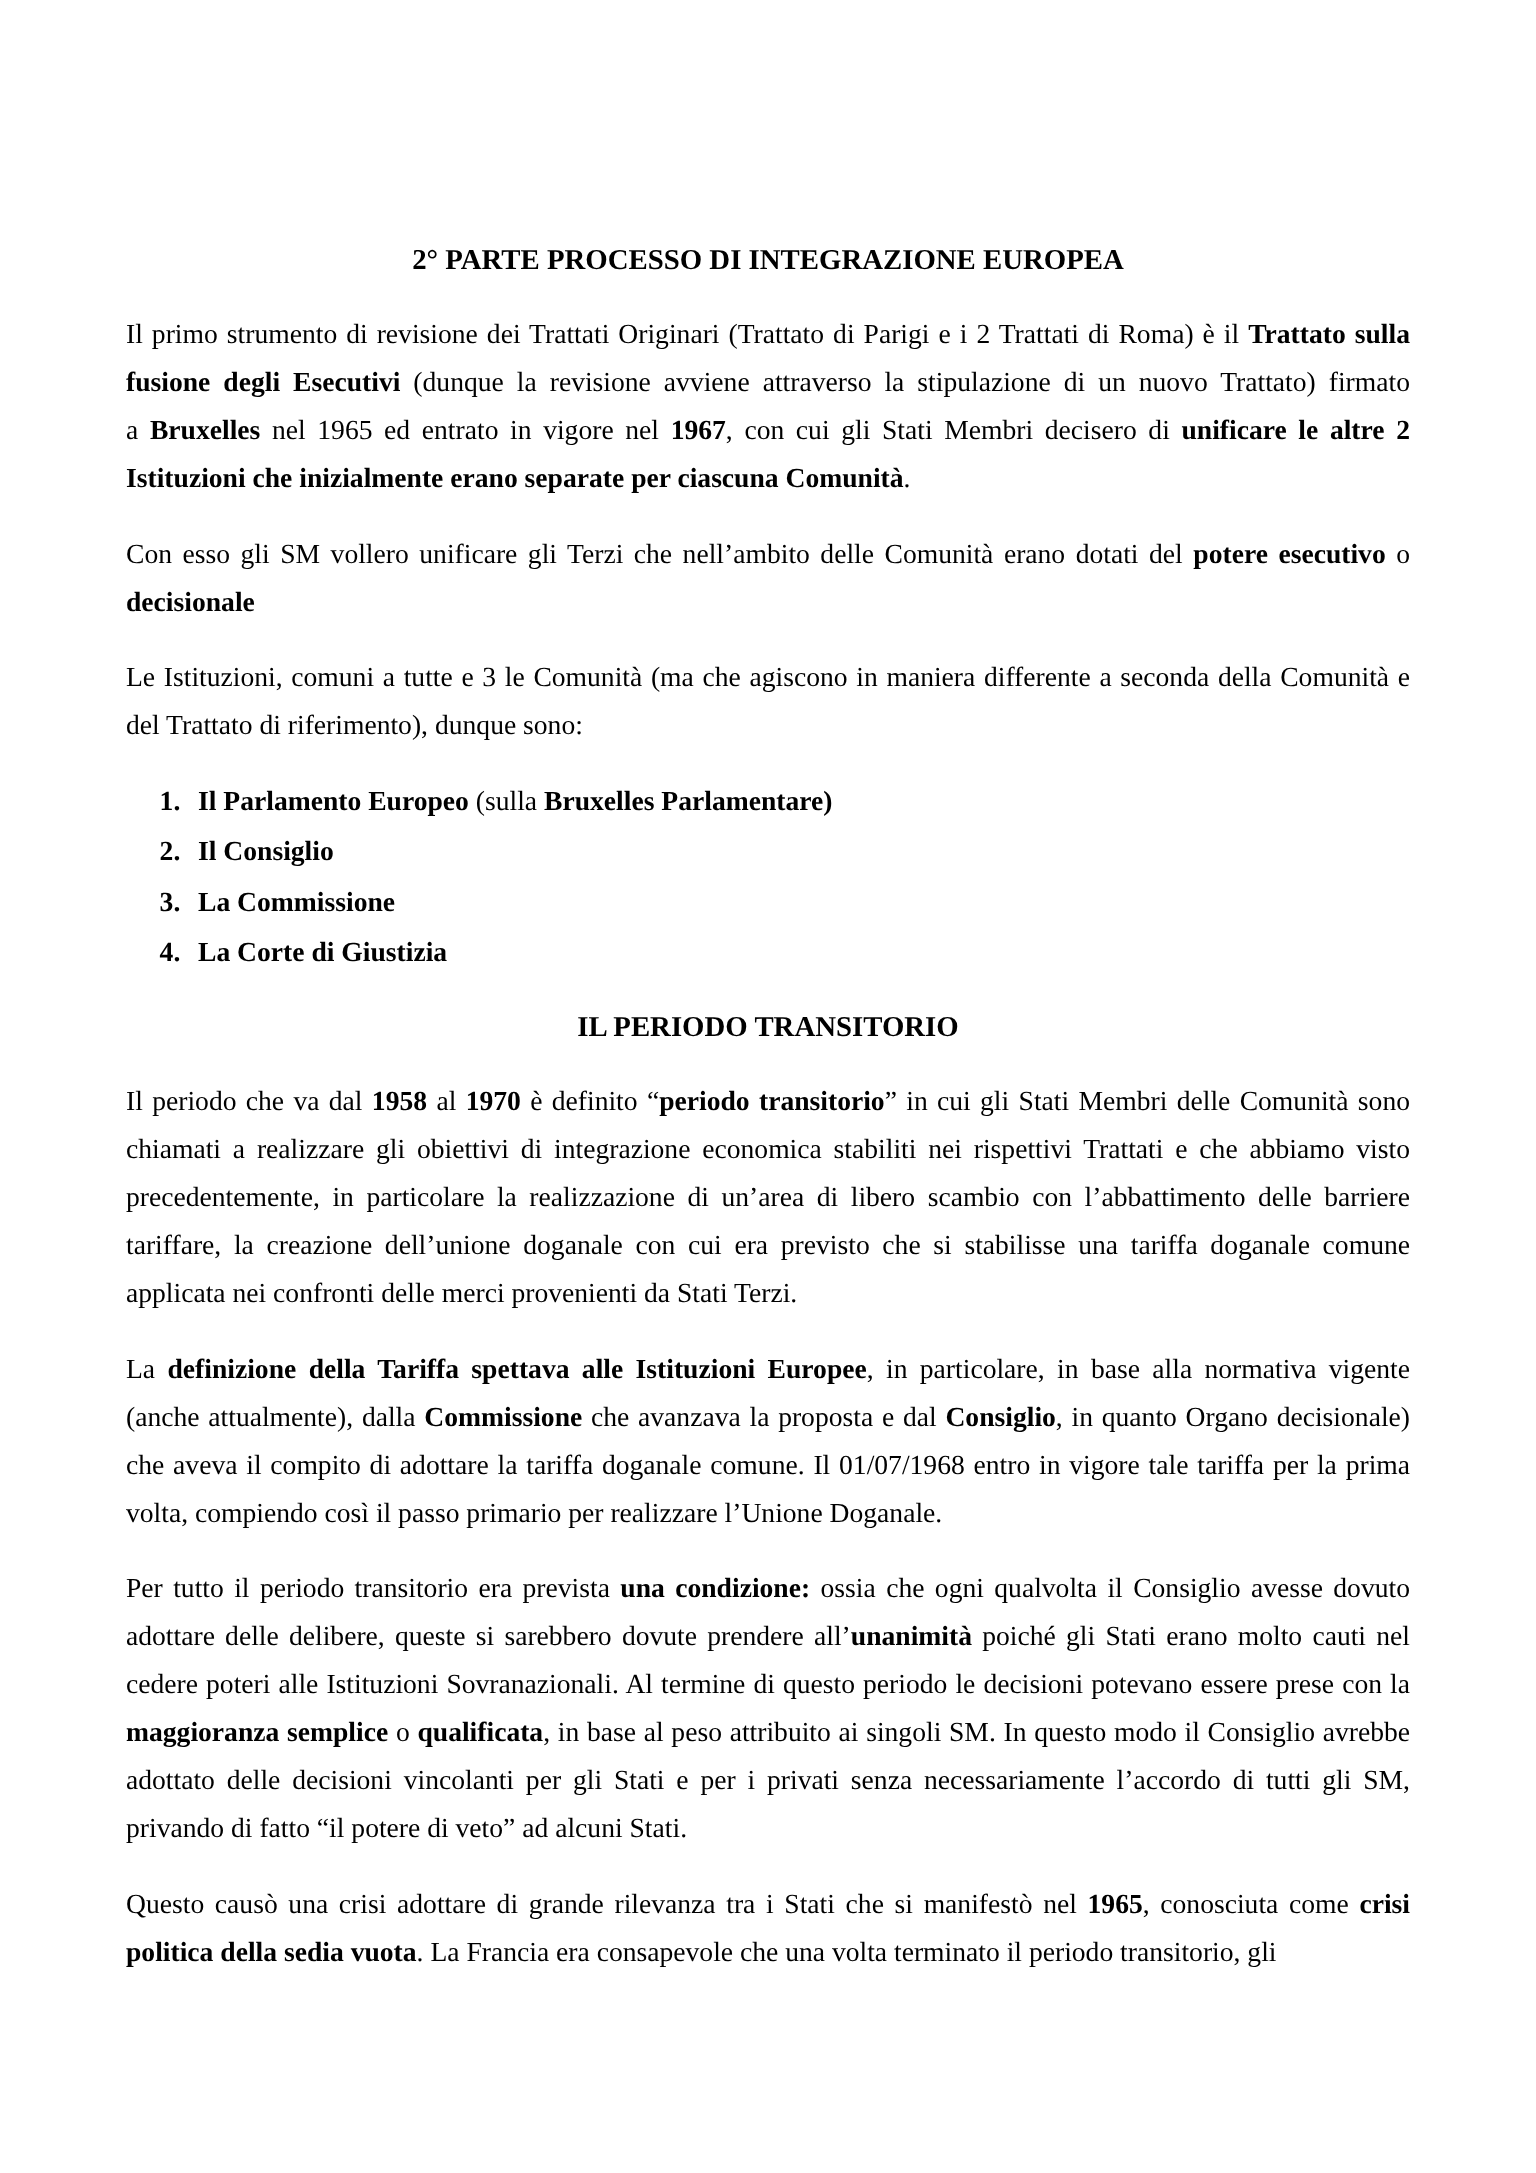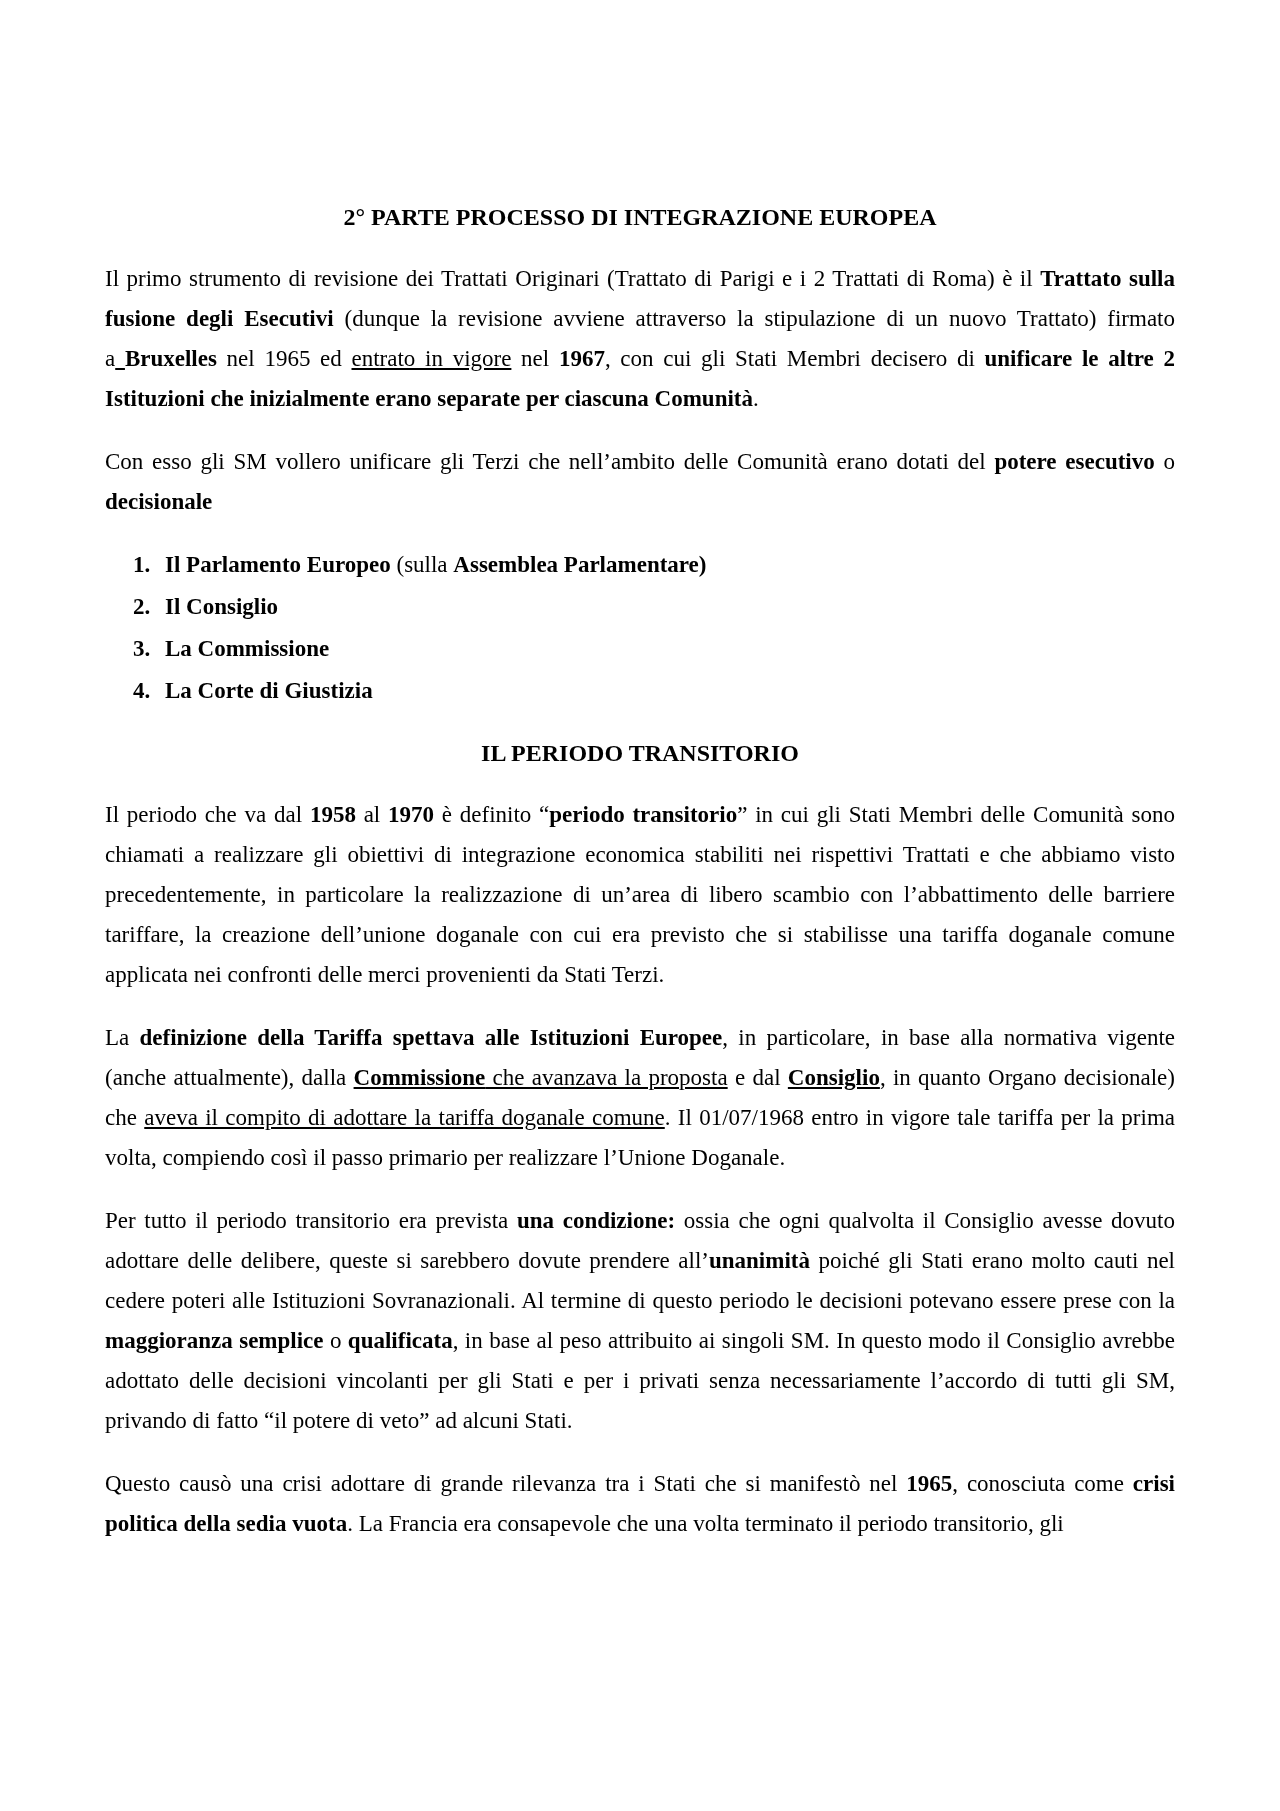--- a/index.html
+++ b/index.html
@@ -51,34 +51,35 @@
   .list-num {
     flex: 0 0 auto;
     margin-left: 28px;
     width: 32px;
     font-weight: 700;
   }
   .list-text {
     flex: 1 1 auto;
   }
   .b { font-weight: 700; text-align: center; }
-  .u { text-decoration: underline; }
+  .u { }
 </style>
 </head>
 <body>
 
 <div class="page">
   <div class="content">
       <p class="doc-title"><span class="b ">2° PARTE PROCESSO DI INTEGRAZIONE EUROPEA</span></p>
       <p class="para"><span>Il primo strumento di revisione dei Trattati Originari (Trattato di Parigi e i 2 Trattati di Roma) è il </span><span class="b ">Trattato sulla fusione degli Esecutivi</span><span> (dunque la revisione avviene attraverso la stipulazione di un nuovo Trattato) firmato a</span><span class="u">&nbsp;</span><span class="b ">Bruxelles</span><span> nel 1965 ed </span><span class="u">entrato in vigore</span><span> nel </span><span class="b ">1967</span><span>, con cui gli Stati Membri decisero di </span><span class="b ">unificare le altre 2 Istituzioni che inizialmente erano separate per ciascuna Comunità</span><span>.</span></p>
       <p class="para"><span>Con esso gli SM vollero unificare gli Terzi che nell’ambito delle Comunità erano dotati del </span><span class="b ">potere esecutivo</span><span> o </span><span class="b ">decisionale</span></p>
+      <p class="para"><span class="u">Le Istituzioni, comuni a tutte e 3 le Comunità </span><span>(ma che agiscono in maniera differente a seconda della Comunità e del Trattato di riferimento), </span><span class="u">dunque sono:</span></p>
       <div class="list">
         <div class="list-item">
           <span class="list-num">1.</span>
-          <span class="list-text"><span class="b ">Il Parlamento Europeo </span><span>(sulla </span><span class="b ">Assemblea Parlamentare)</span></span>
+          <span class="list-text"><span class="b ">Il Parlamento Europeo </span><span>(sulla </span><span class="b ">Bruxelles Parlamentare)</span></span>
         </div>
         <div class="list-item">
           <span class="list-num">2.</span>
           <span class="list-text"><span class="b ">Il Consiglio</span></span>
         </div>
         <div class="list-item">
           <span class="list-num">3.</span>
           <span class="list-text"><span class="b ">La Commissione</span></span>
         </div>
         <div class="list-item">

